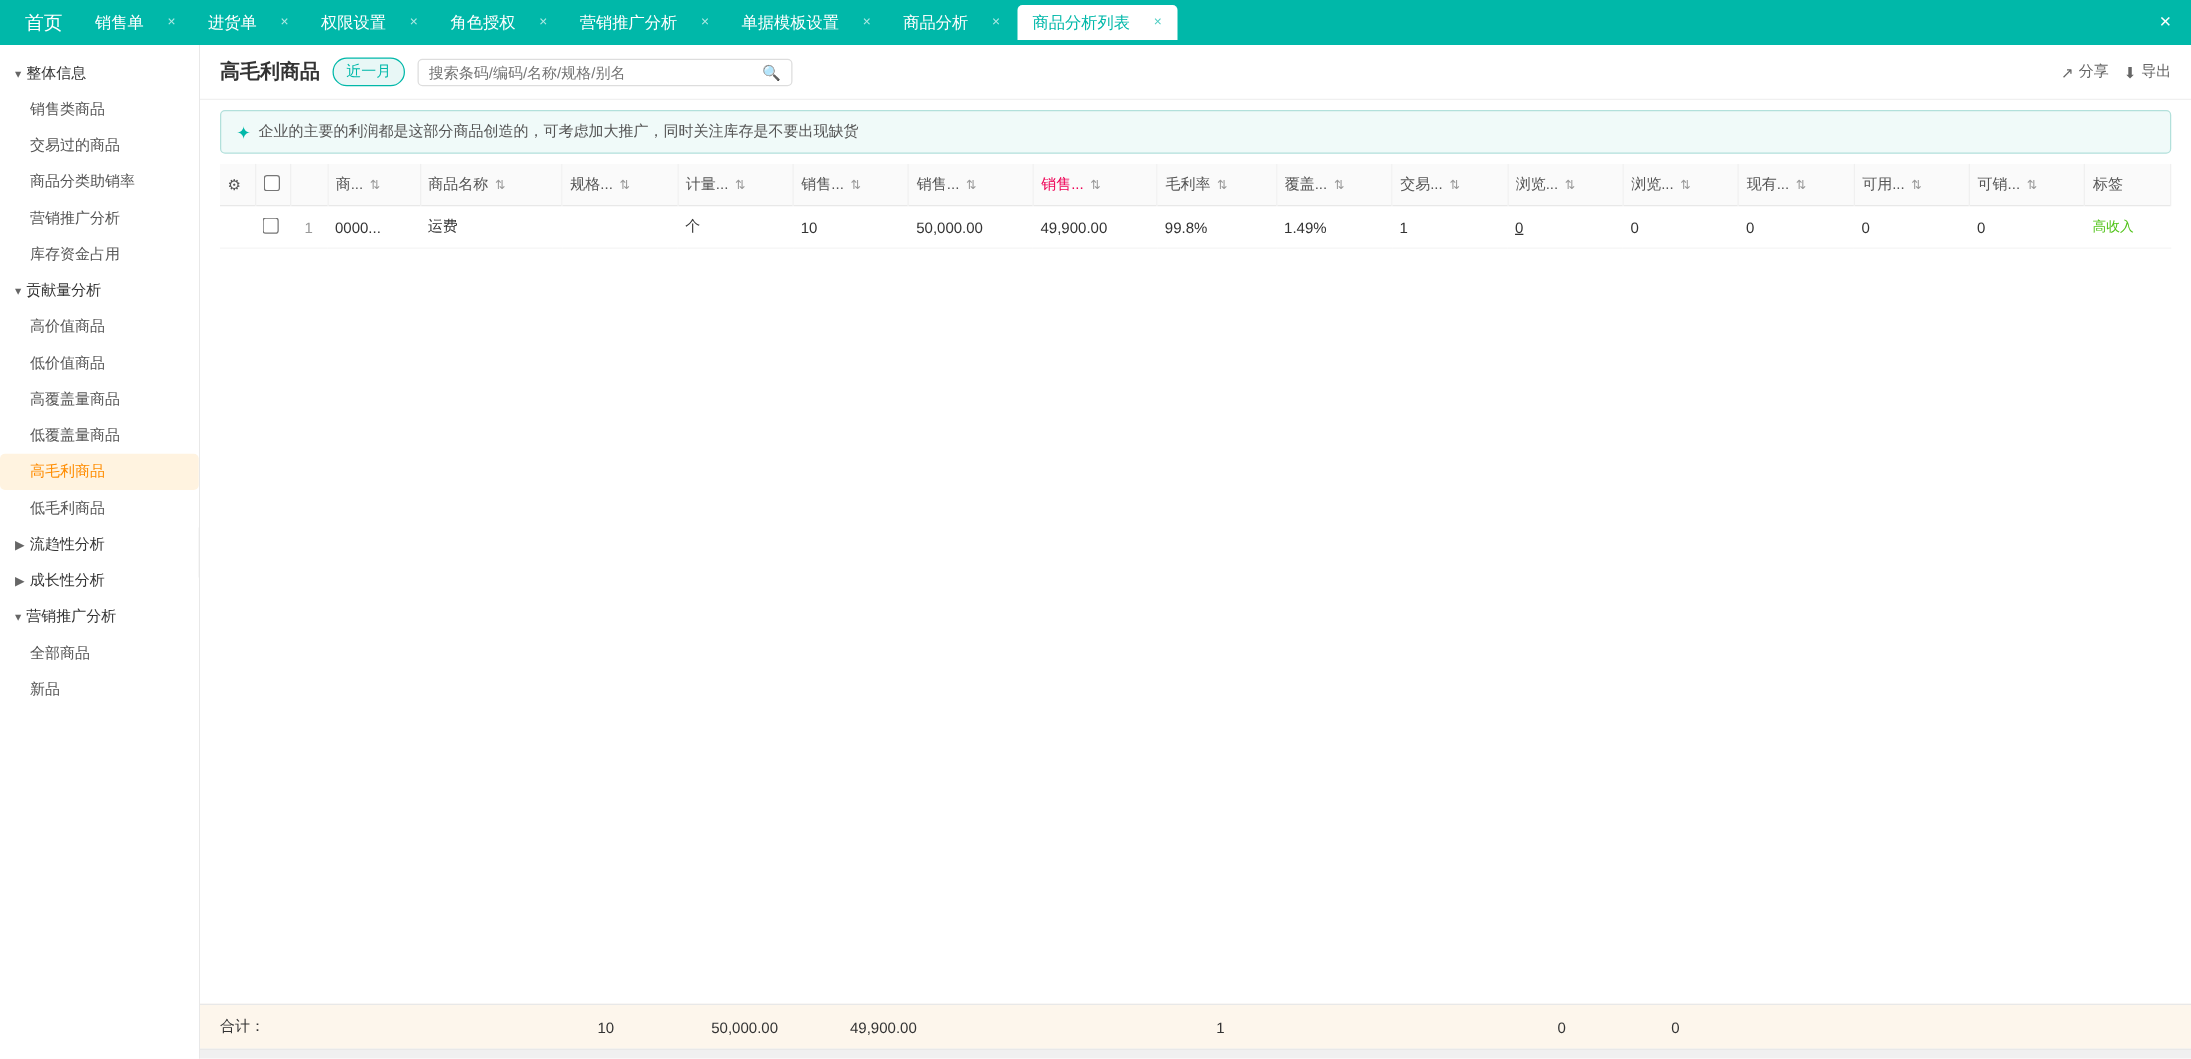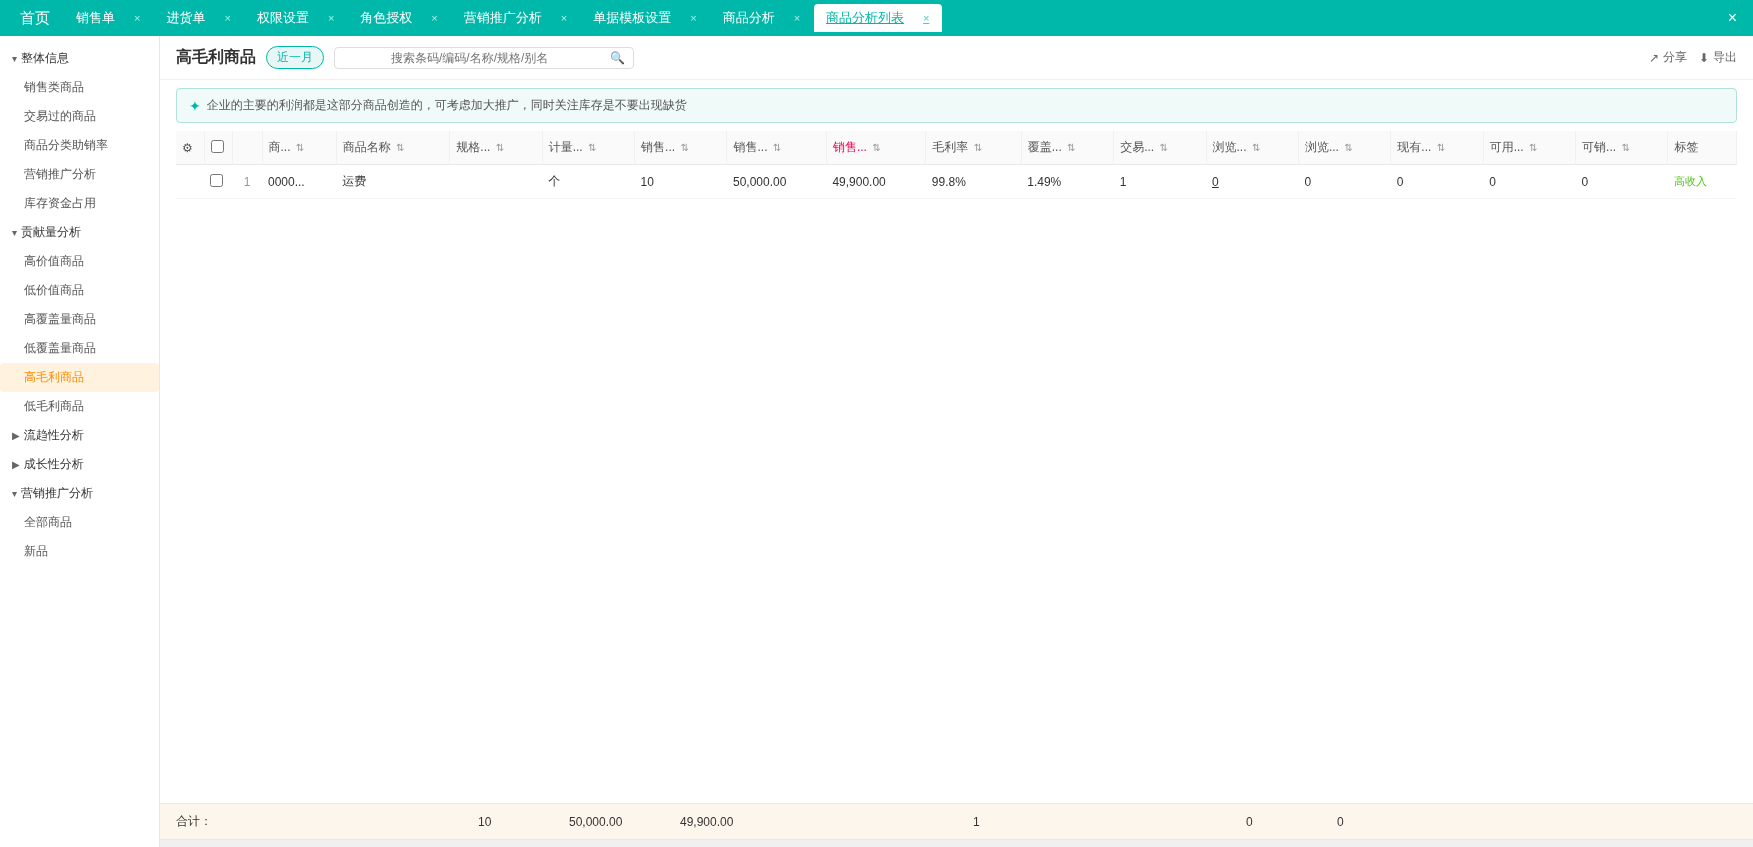--- a/index.html
+++ b/index.html
@@ -19,21 +19,21 @@
       align-items: center;
       padding: 0 12px;
       height: 28px;
       border-radius: 4px 4px 0 0;
       cursor: pointer;
       color: #fff;
       font-size: 13px;
       white-space: nowrap;
       gap: 19px;
     }
-    .nav-tab.active { background: #fff; color: #00b8a9; text-decoration: underline; }
+    .nav-tab.active { background: #fff; color: #00b8a9; }
     .nav-tab .close-x { font-size: 11px; opacity: 0.7; cursor: pointer; }
     .nav-home { color: #fff; font-size: 15px; padding: 0 12px; cursor: pointer; }
     .window-close { margin-left: auto; color: #fff; font-size: 16px; cursor: pointer; padding: 0 8px; }
 
     
     .main-container {
       display: flex;
       height: calc(100vh - 36px);
     }
 
@@ -128,21 +128,20 @@
       flex: 1;
       max-width: 300px;
     }
     .search-box input {
       border: none;
       outline: none;
       font-size: 12px;
       color: #666;
       width: 100%;
       background: transparent;
-      margin-left: 48px;
     }
     .header-actions {
       margin-left: auto;
       display: flex;
       gap: 12px;
       align-items: center;
     }
     .action-btn {
       display: flex;
       align-items: center;

